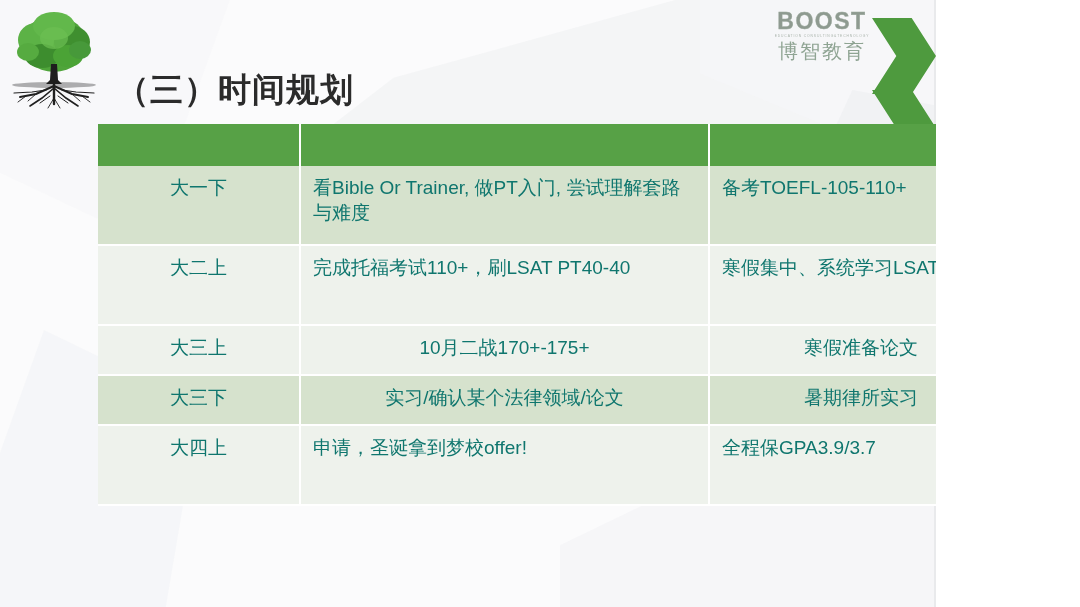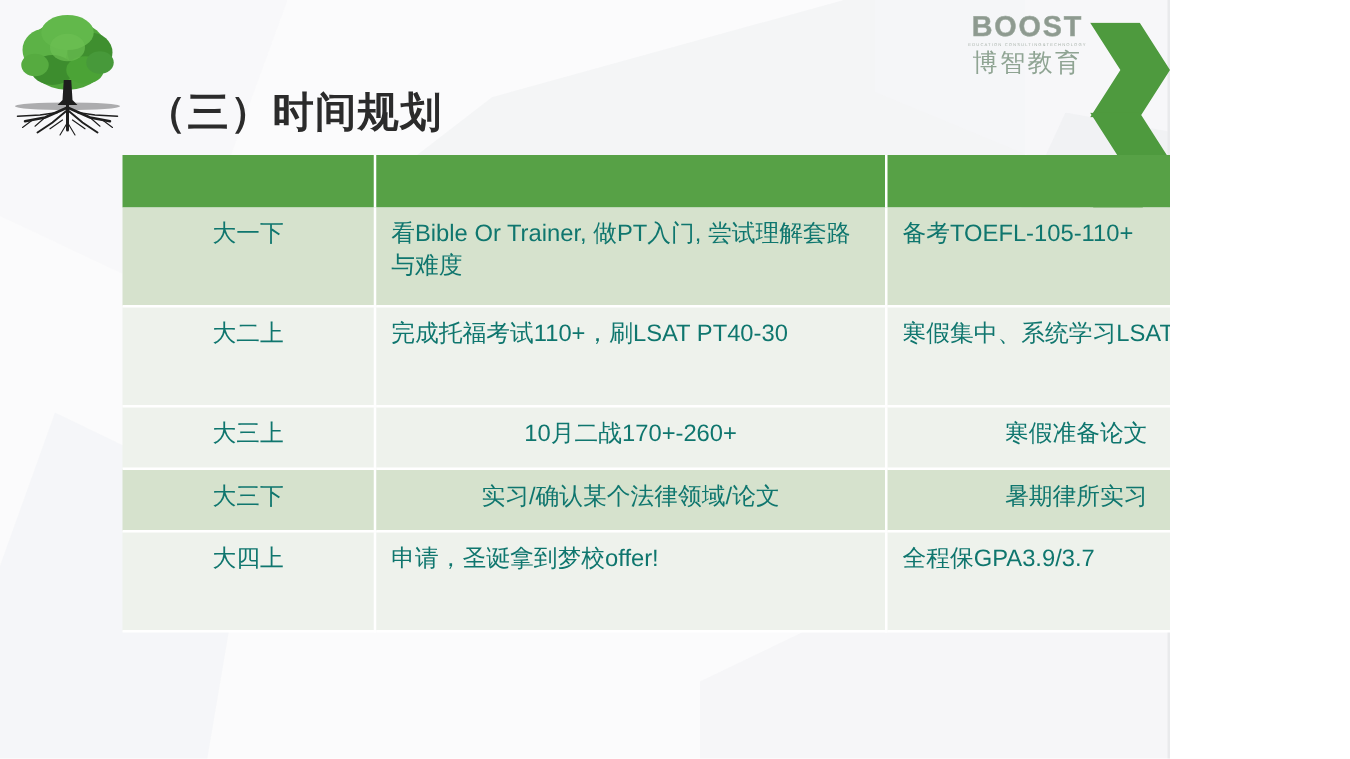--- a/index.html
+++ b/index.html
@@ -290,26 +290,26 @@
         </tr>
       </thead>
       <tbody>
         <tr class="shade r-tall">
           <td class="term">大一下</td>
           <td>看Bible Or Trainer, 做PT入门, 尝试理解套路与难度</td>
           <td>备考TOEFL-105-110+</td>
         </tr>
         <tr class="light r-tall">
           <td class="term">大二上</td>
-          <td>完成托福考试110+，刷LSAT PT40-30</td>
+          <td>完成托福考试110+，刷LSAT PT40-40</td>
           <td>寒假集中、系统学习LSAT</td>
         </tr>
         <tr class="light r-short">
           <td class="term">大三上</td>
-          <td>10月二战170+-260+</td>
+          <td>10月二战170+-175+</td>
           <td>寒假准备论文</td>
         </tr>
         <tr class="shade r-short">
           <td class="term">大三下</td>
           <td>实习/确认某个法律领域/论文</td>
           <td>暑期律所实习</td>
         </tr>
         <tr class="light r-tall">
           <td class="term">大四上</td>
           <td>申请，圣诞拿到梦校offer!</td>

